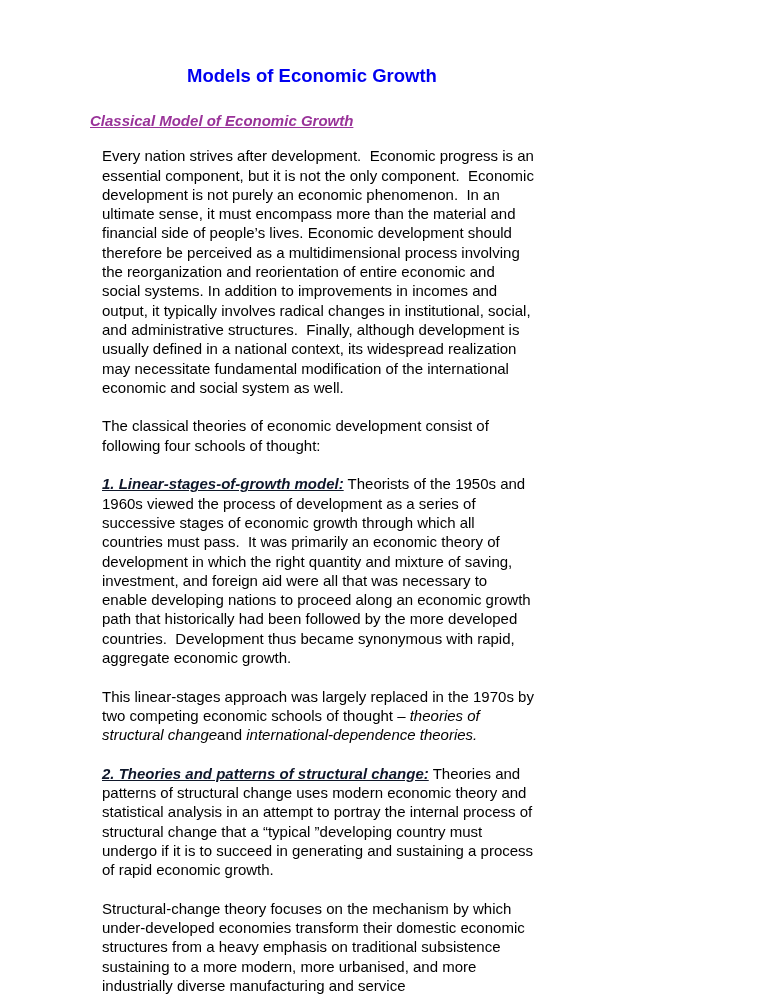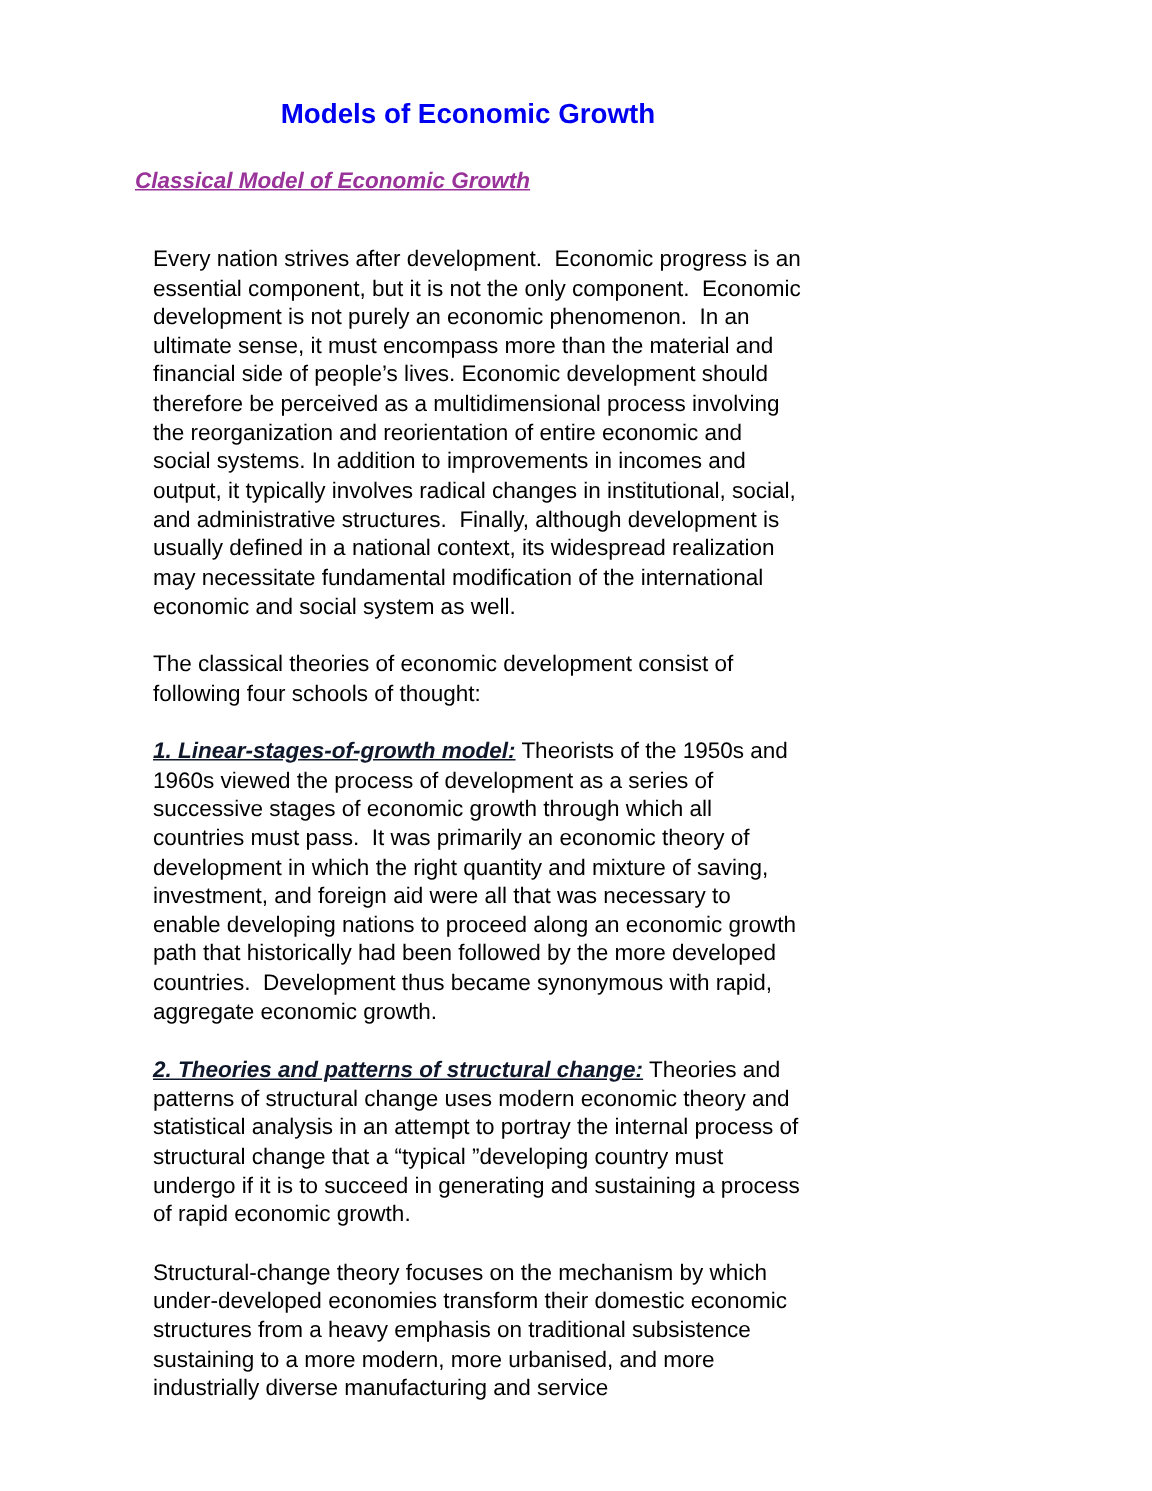--- a/index.html
+++ b/index.html
@@ -25,21 +25,21 @@
     margin-bottom: 24px;
     font-family: "Liberation Sans", sans-serif;
   }
   .section-heading {
     color: #993399;
     font-weight: bold;
     font-style: italic;
     text-decoration: underline;
     font-size: 15px;
     line-height: 19.3px;
-    margin-bottom: 33px;
+    margin-bottom: 16px;
     font-family: "Liberation Sans", sans-serif;
   }
   p.body-para {
     margin-bottom: 19.3px;
     white-space: pre-wrap;
     margin-left: 12px;
   }
   .inline-heading {
     color: #0f172a;
     font-weight: bold;
@@ -58,18 +58,19 @@
   <h1 class="doc-title">Models of Economic Growth</h1>
 
   <h2 class="section-heading">Classical Model of Economic Growth</h2>
 
   <p class="body-para"><span>Every nation strives after development.  Economic progress is an essential component, but it is not the only component.  Economic development is not purely an economic phenomenon.  In an ultimate sense, it must encompass more than the material and financial side of people’s lives. Economic development should therefore be perceived as a multidimensional process involving the reorganization and reorientation of entire economic and social systems. In addition to improvements in incomes and output, it typically involves radical changes in institutional, social, and administrative structures.  Finally, although development is usually defined in a national context, its widespread realization may necessitate fundamental modification of the international economic and social system as well.</span></p>
 
   <p class="body-para"><span>The classical theories of economic development consist of following four schools of thought:</span></p>
 
   <p class="body-para"><span class="inline-heading">1. Linear-stages-of-growth model:</span><span> Theorists of the 1950s and 1960s viewed the process of development as a series of successive stages of economic growth through which all countries must pass.  It was primarily an economic theory of development in which the right quantity and mixture of saving, investment, and foreign aid were all that was necessary to enable developing nations to proceed along an economic growth path that historically had been followed by the more developed countries.  Development thus became synonymous with rapid, aggregate economic growth.</span></p>
 
+  <p class="body-para"><span>This linear-stages approach was largely replaced in the 1970s by two competing economic schools of thought – </span><span class="italic-run">theories of structural change</span><span>and </span><span class="italic-run">international-dependence theories.</span></p>
 
   <p class="body-para"><span class="inline-heading">2. Theories and patterns of structural change:</span><span> Theories and patterns of structural change uses modern economic theory and statistical analysis in an attempt to portray the internal process of structural change that a “typical ”developing country must undergo if it is to succeed in generating and sustaining a process of rapid economic growth.</span></p>
 
   <p class="body-para"><span>Structural-change theory focuses on the mechanism by which under-developed economies transform their domestic economic structures from a heavy emphasis on traditional subsistence sustaining to a more modern, more urbanised, and more industrially diverse manufacturing and service</span></p>
 
 </div>
 
 </body></html>

